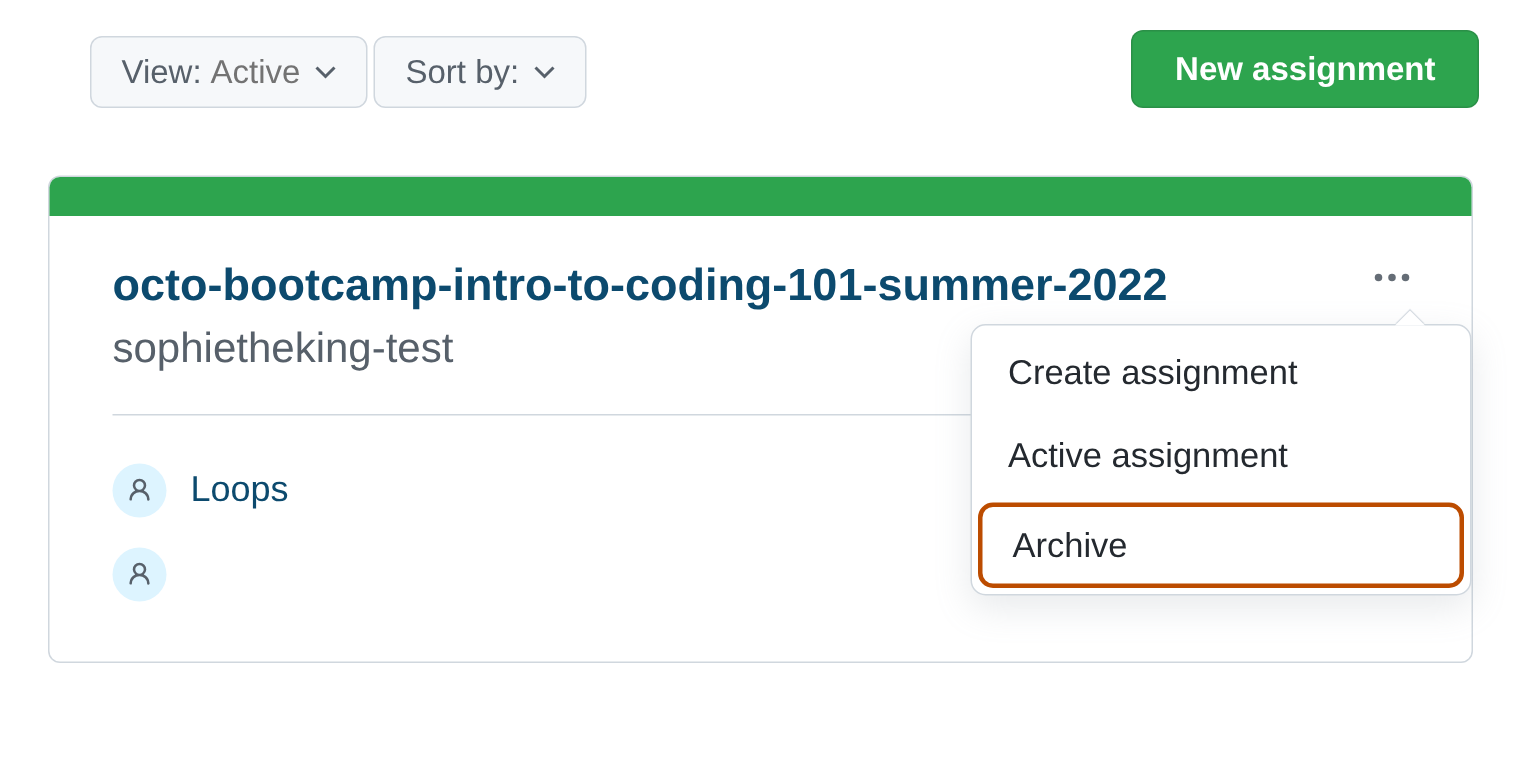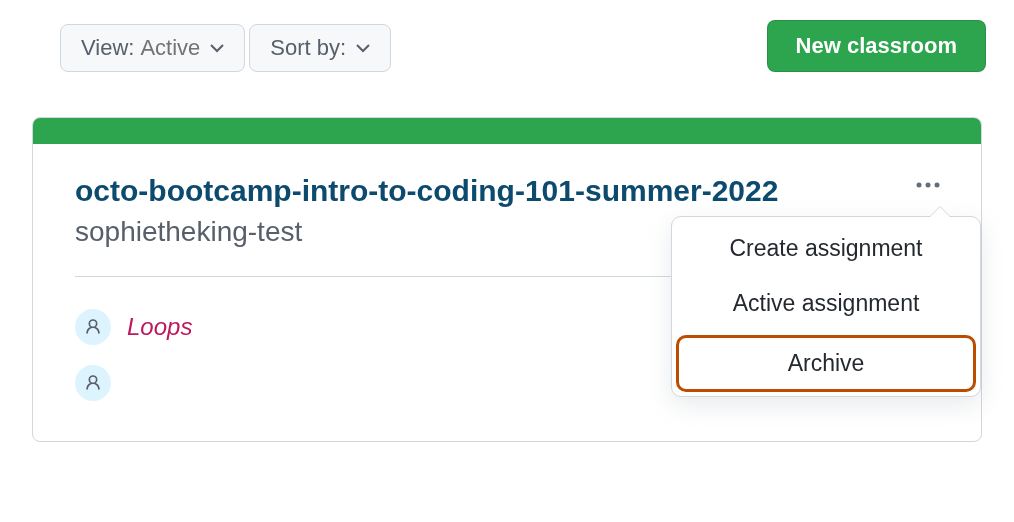--- a/index.html
+++ b/index.html
@@ -107,22 +107,21 @@
       background: #ddf4ff;
       display: flex;
       align-items: center;
       justify-content: center;
     }
     .person-icon-wrap svg {
       fill: #57606a;
     }
     .assignment-name {
       font-size: 24px;
-      color: #be185d;
-      font-style: italic;
+      color: #0c4a6e;
     }
     .kebab-btn {
       position: absolute;
       top: 30px;
       right: 36px;
       background: none;
       border: none;
       cursor: pointer;
       padding: 4px;
     }
@@ -130,23 +129,22 @@
       fill: #656d76;
     }
     .context-menu {
       position: absolute;
       top: 72px;
       right: 0px;
       background: #ffffff;
       border: 1px solid #d0d7de;
       border-radius: 10px;
       box-shadow: 0 8px 24px rgba(140,149,159,0.2);
-      width: 310px;
+      width: 334px;
       z-index: 10;
-      text-align: center;
     }
     .context-menu::before {
       content: "";
       position: absolute;
       top: -10px;
       right: 30px;
       width: 0;
       height: 0;
       border-left: 10px solid transparent;
       border-right: 10px solid transparent;
@@ -185,21 +183,21 @@
 
   <button class="dropdown-btn">
     <span>Sort by:</span>
     <span class="caret">
       <svg width="14" height="9" viewBox="0 0 14 9">
           <path d="M1 1 L7 7 L13 1" stroke="#57606a" stroke-width="2" fill="none"></path>
         </svg>
     </span>
   </button>
 
-  <button class="btn-primary">New classroom</button>
+  <button class="btn-primary">New assignment</button>
 </div>
 
 <div class="classroom-card">
   <div class="card-stripe"></div>
   <div class="card-body">
     <a href="#" class="classroom-title">octo-bootcamp-intro-to-coding-101-summer-2022</a>
     <div class="classroom-org">sophietheking-test</div>
     <hr class="divider">
 
     <div class="assignment-row">

